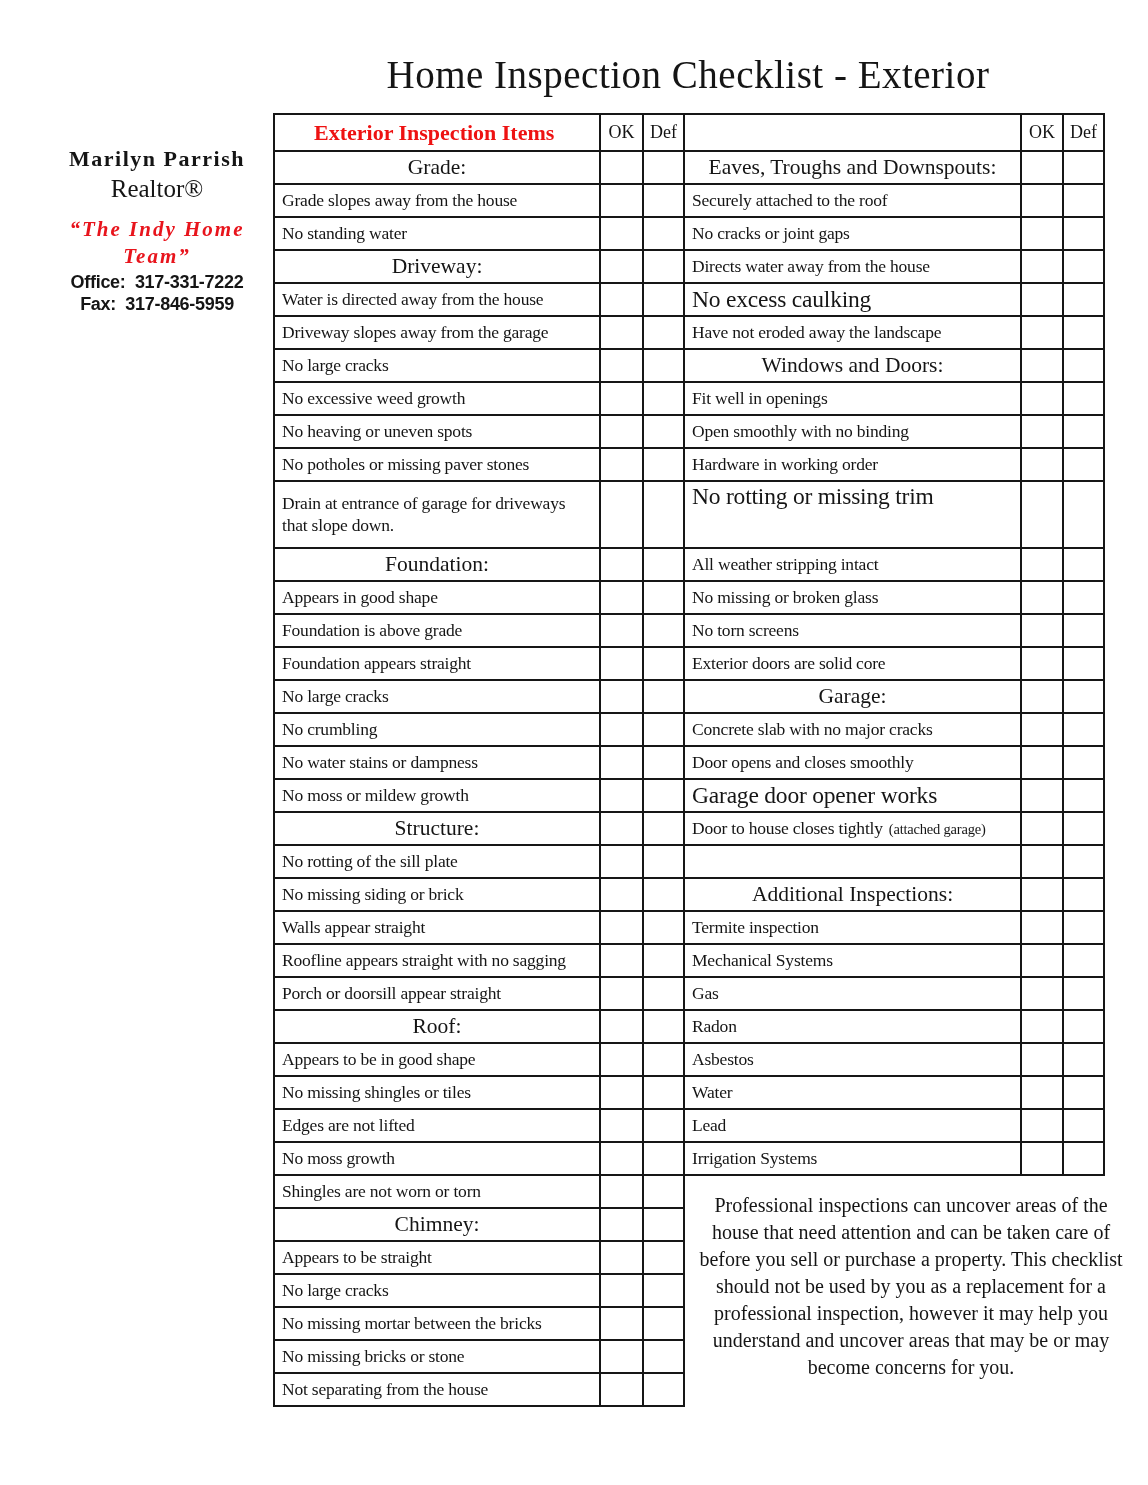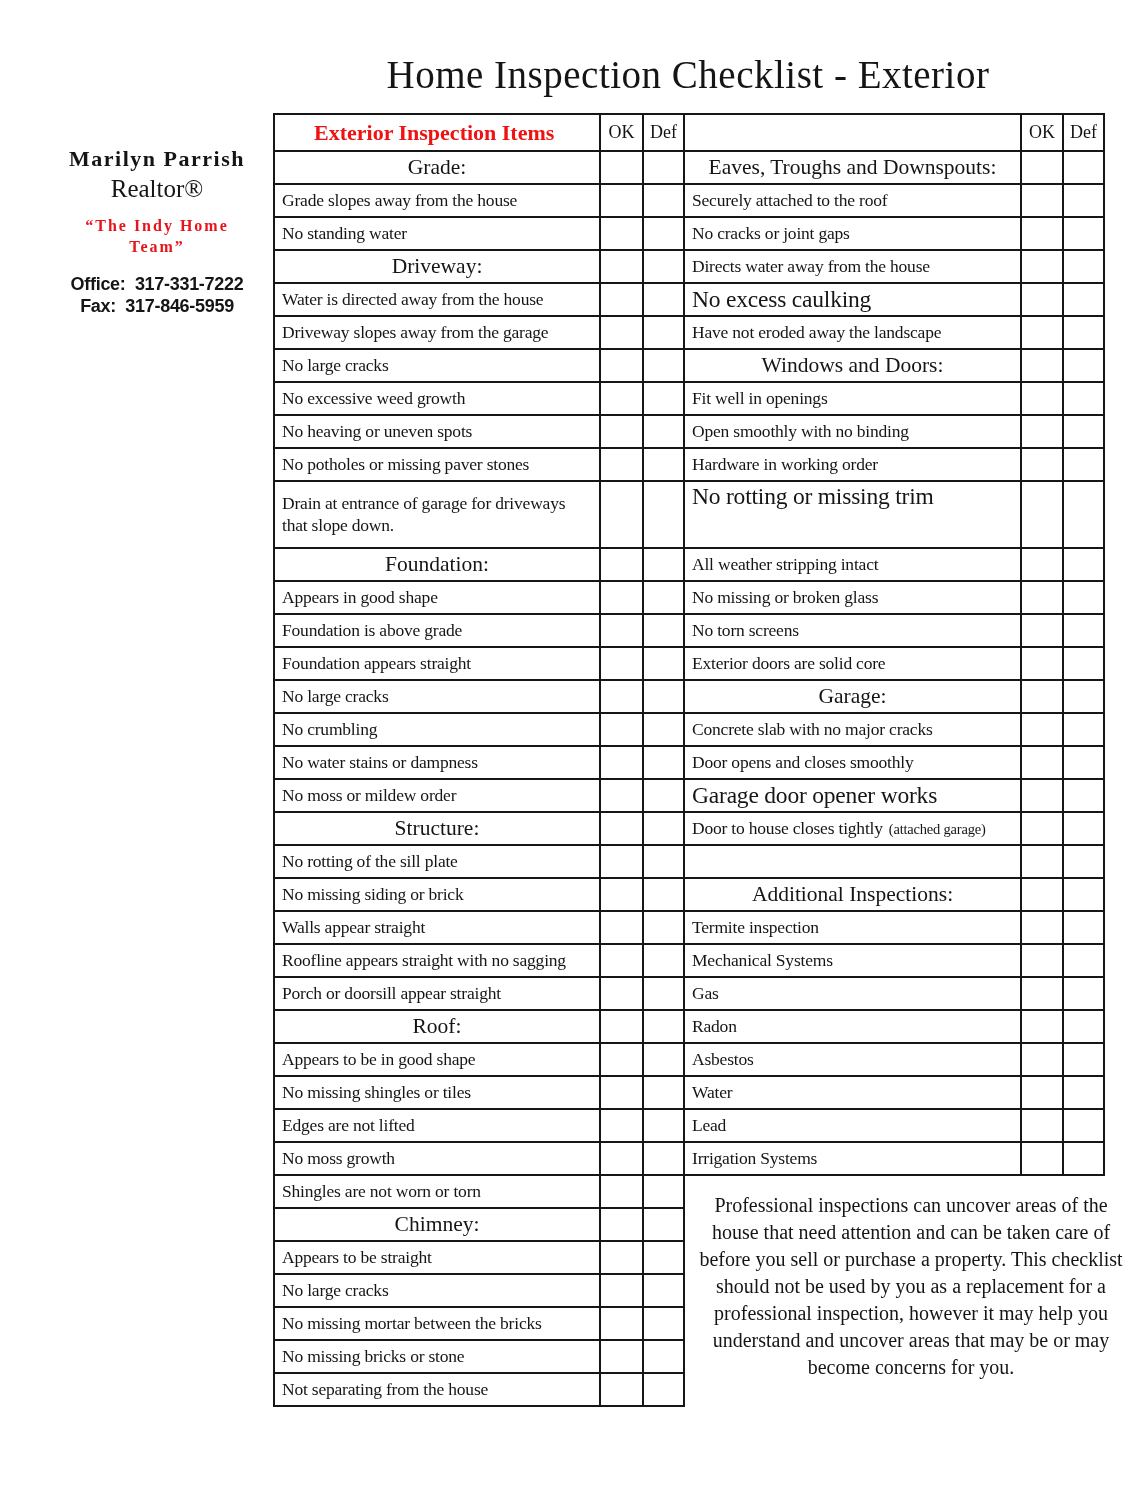--- a/index.html
+++ b/index.html
@@ -9,24 +9,24 @@
     font-family:"Liberation Serif", serif;
     overflow:hidden;
   }
   .page{position:absolute;inset:0;background:#fff;}
 
   
   .sidebar{position:absolute;left:36px;top:146px;width:242px;text-align:center;}
   .agent-name{font-size:22px;font-weight:bold;letter-spacing:1.5px;}
   .agent-role{font-size:25px;margin-top:3px;}
   .agent-slogan{
-    color:#e8141c;font-weight:bold;
-    font-size:16px;letter-spacing:2px;line-height:1.3;margin-top:13px;
-  }
-  .agent-phones{margin-top:15px;font-family:"Liberation Sans", sans-serif;font-weight:bold;font-size:18px;letter-spacing:-0.3px;line-height:1.25;}
+    color:#e8141c;font-weight:bold;font-style:italic;
+    font-size:21px;letter-spacing:2px;line-height:1.3;margin-top:13px;
+  }
+  .agent-phones{font-family:"Liberation Sans", sans-serif;font-weight:bold;font-size:18px;letter-spacing:-0.3px;line-height:1.25;}
   .agent-phones div{white-space:pre;}
 
   
   .title{
     position:absolute;left:273px;top:52px;width:830px;margin:0;
     text-align:center;font-size:39px;font-weight:normal;letter-spacing:0.5px;
   }
 
   
   table.checklist{
@@ -236,21 +236,21 @@
         </tr>
         <tr>
           <td class="it"><span>No water stains or dampness</span></td>
           <td class="chk"></td>
           <td class="chk"></td>
           <td class="it"><span>Door opens and closes smoothly</span></td>
           <td class="chk"></td>
           <td class="chk"></td>
         </tr>
         <tr>
-          <td class="it"><span>No moss or mildew order</span></td>
+          <td class="it"><span>No moss or mildew growth</span></td>
           <td class="chk"></td>
           <td class="chk"></td>
           <td class="it lg"><span>Garage door opener works</span></td>
           <td class="chk"></td>
           <td class="chk"></td>
         </tr>
         <tr>
           <td class="sec"><span>Structure:</span></td>
           <td class="chk"></td>
           <td class="chk"></td>

